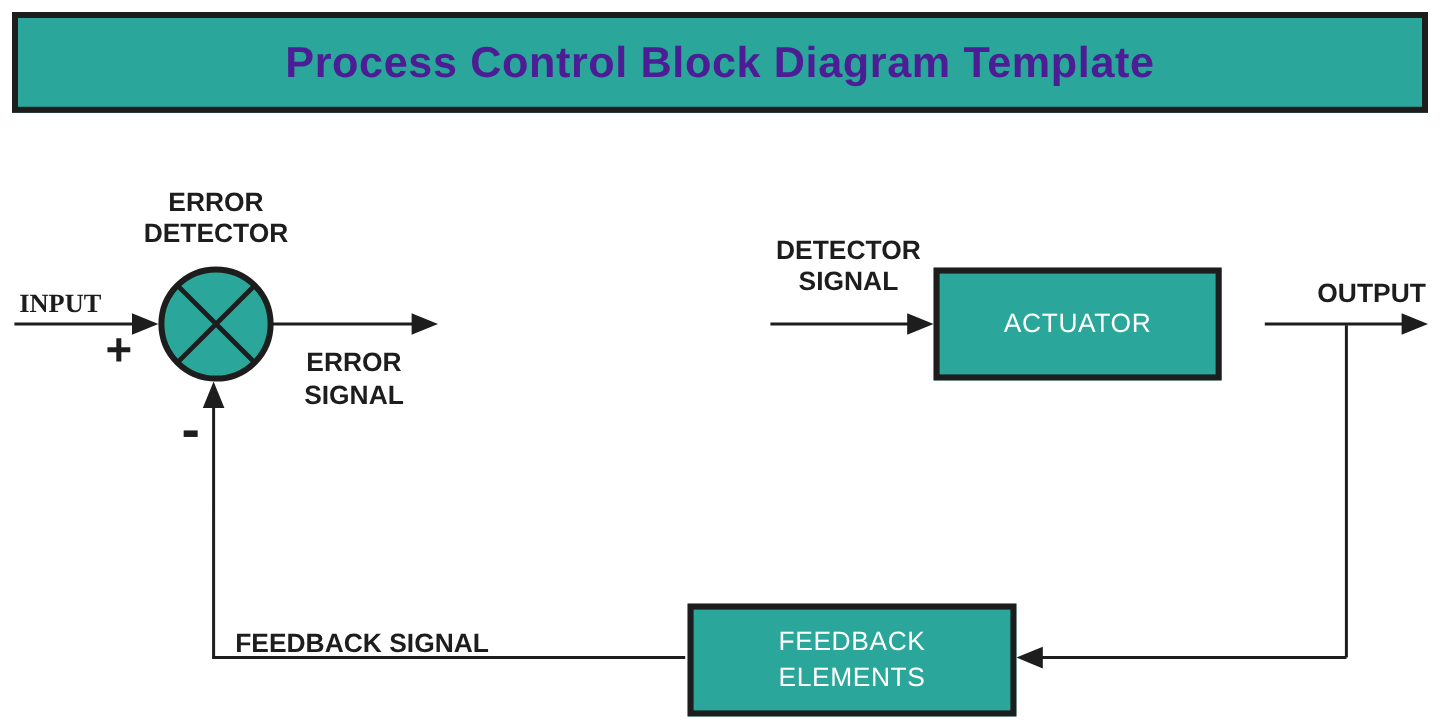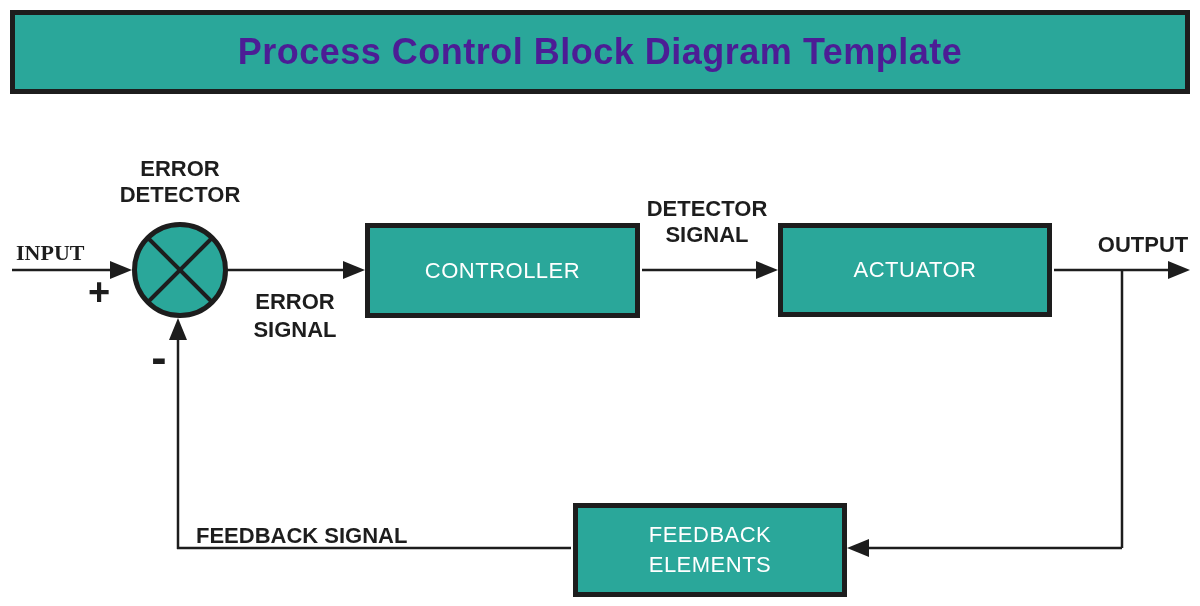--- a/index.html
+++ b/index.html
@@ -33,21 +33,21 @@
   .block{
     position:absolute;box-sizing:border-box;
     border:5px solid var(--ink);background:var(--teal);
     display:flex;align-items:center;justify-content:center;
   }
   .block span{
     color:#fff;font-size:22px;font-weight:400;letter-spacing:.5px;
     text-align:center;white-space:pre-line;line-height:30px;
   }
   .blk-controller{left:365px;top:223px;width:275px;height:95px;}
-  .blk-actuator{left:778px;top:223px;width:274px;height:94px;}
+  .blk-actuator{left:778px;top:223px;width:240px;height:94px;}
   .blk-feedback{left:573px;top:503px;width:274px;height:94px;}
 
   .lbl{
     position:absolute;color:var(--ink);
     font-size:22px;font-weight:bold;line-height:26px;
     white-space:pre-line;
   }
   .lbl.center{text-align:center;}
   .lbl-error-detector{left:80px;top:156px;width:200px;}
   .lbl-input{left:16px;top:240px;font-family:Liberation Serif, serif;}
@@ -87,23 +87,20 @@
 
     <circle cx="180" cy="270" r="45.5"></circle>
     <line class="xline" x1="148" y1="238" x2="212" y2="302"></line>
     <line class="xline" x1="148" y1="302" x2="212" y2="238"></line>
   </svg>
 
   <div class="banner">
     <span>Process Control Block Diagram Template</span>
   </div>
 
-  <div class="block blk-controller">
-    <span>CONTROLLER</span>
-  </div>
 
   <div class="block blk-actuator">
     <span>ACTUATOR</span>
   </div>
 
   <div class="block blk-feedback">
     <span>FEEDBACK
 ELEMENTS</span>
   </div>
 

